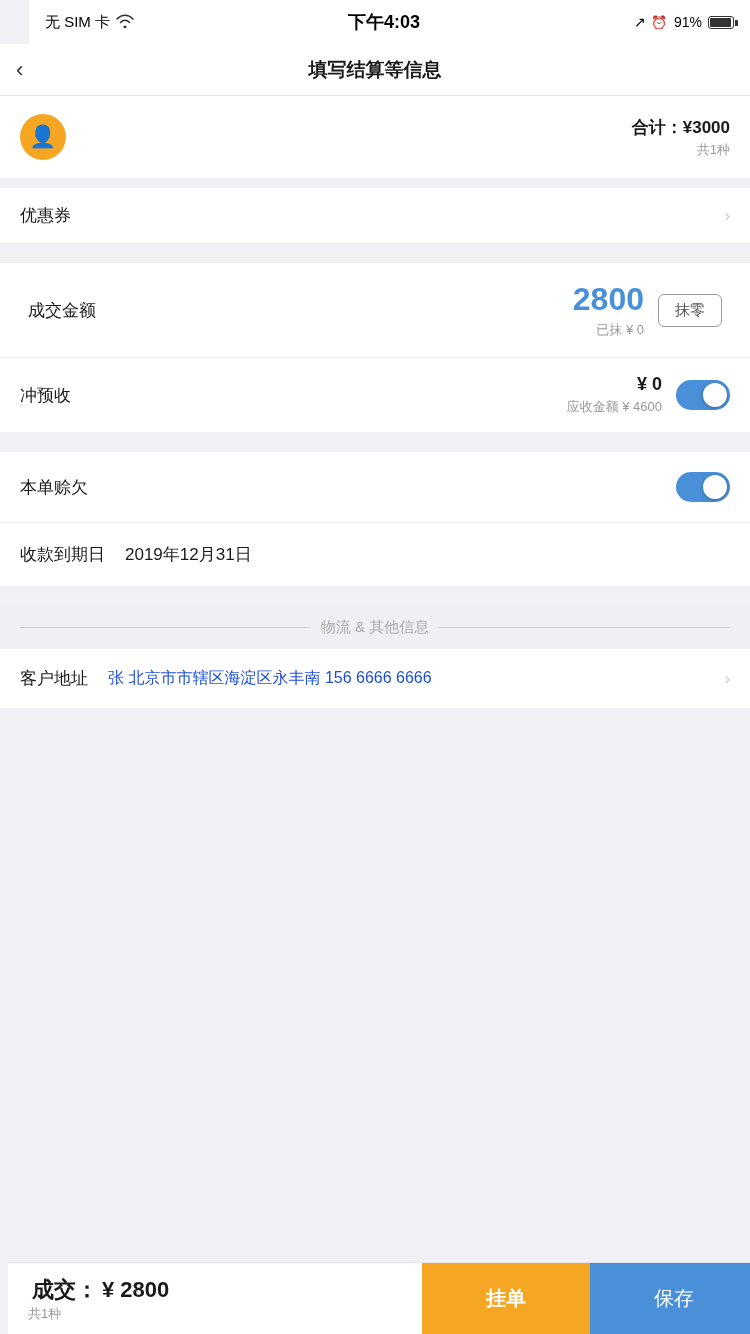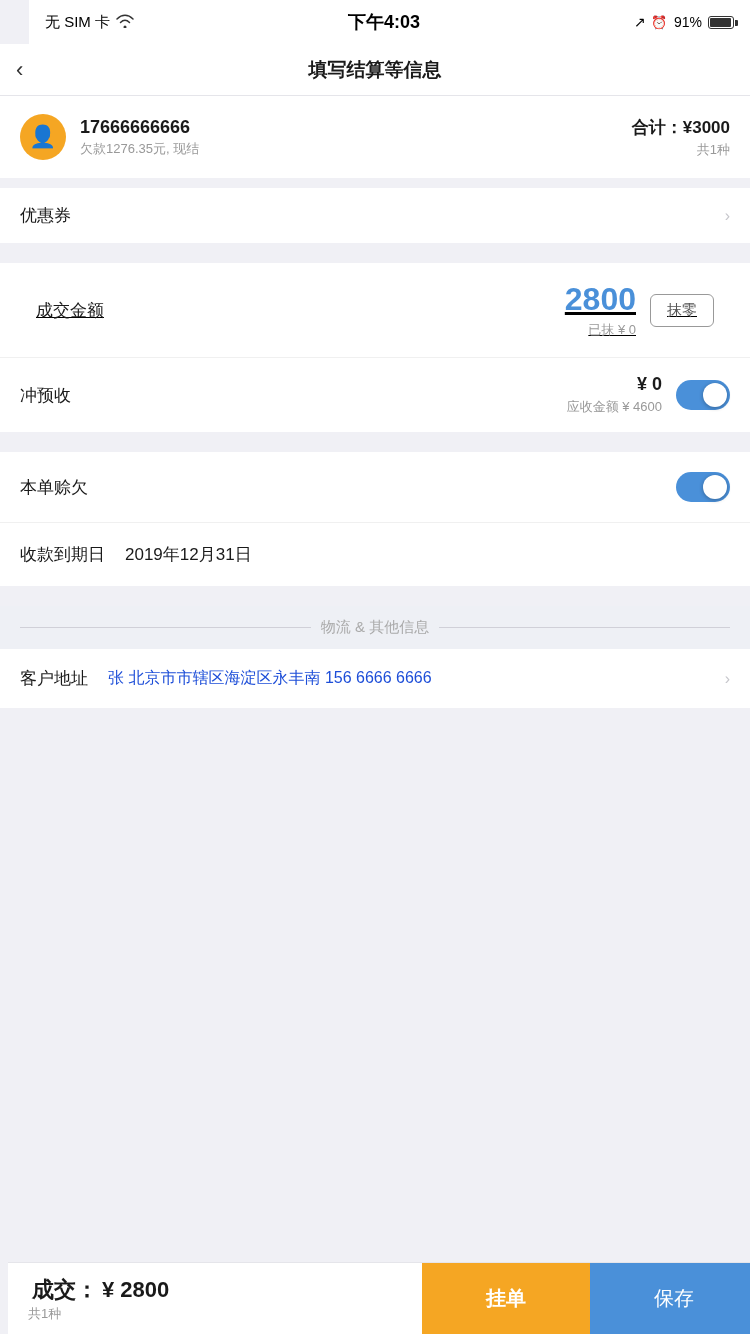--- a/index.html
+++ b/index.html
@@ -104,22 +104,21 @@
     .coupon-desc { font-size: 12px; color: #999; text-align: right; margin-top: 2px; }
     .chevron { font-size: 16px; color: #c7c7cc; margin-left: 4px; }
 
     
     .section-divider { height: 10px; background: #f0f0f5; }
 
     
     .amount-section { background: #fff; margin-bottom: 10px; }
     .amount-row {
       display: flex; align-items: center; justify-content: space-between;
-      padding: 18px 36px;
-      text-decoration: underline;
+      padding: 18px 28px;
     }
     .amount-label { font-size: 17px; color: #1a1a1a; }
     .amount-right { display: flex; align-items: center; gap: 14px; }
     .amount-value { font-size: 32px; font-weight: 600; color: #4a90d9; }
     .amount-sub { font-size: 13px; color: #999; text-align: right; margin-top: 3px; }
     .round-btn {
       border: 1.5px solid #999; border-radius: 6px;
       padding: 6px 16px; font-size: 15px; color: #555;
       background: #fff; cursor: pointer;
     }
@@ -238,24 +237,20 @@
 </div>
 
 <div class="content">
 
   <div class="card">
     <div class="customer-row">
       <div class="customer-left">
         <div class="avatar">
           <span>👤</span>
         </div>
-        <div class="customer-info">
-          <div class="customer-phone">17666666666</div>
-          <div class="customer-sub">欠款1276.35元, 现结</div>
-        </div>
       </div>
       <div class="customer-right">
         <div class="total-amount">
           <span>合计：</span><span>¥3000</span>
         </div>
         <div class="total-count">共1种</div>
       </div>
     </div>
   </div>
 

